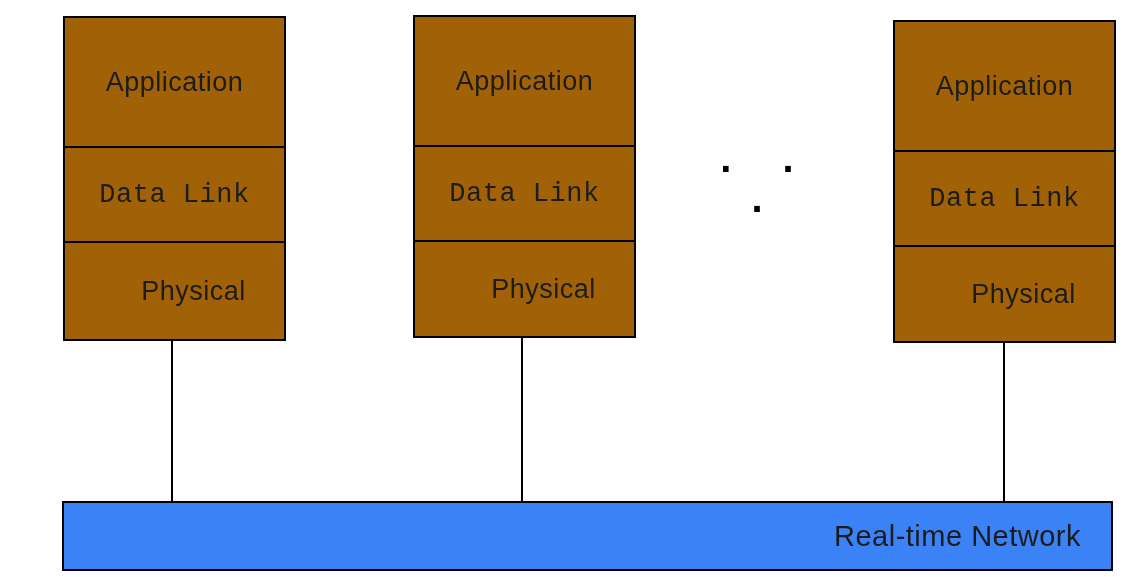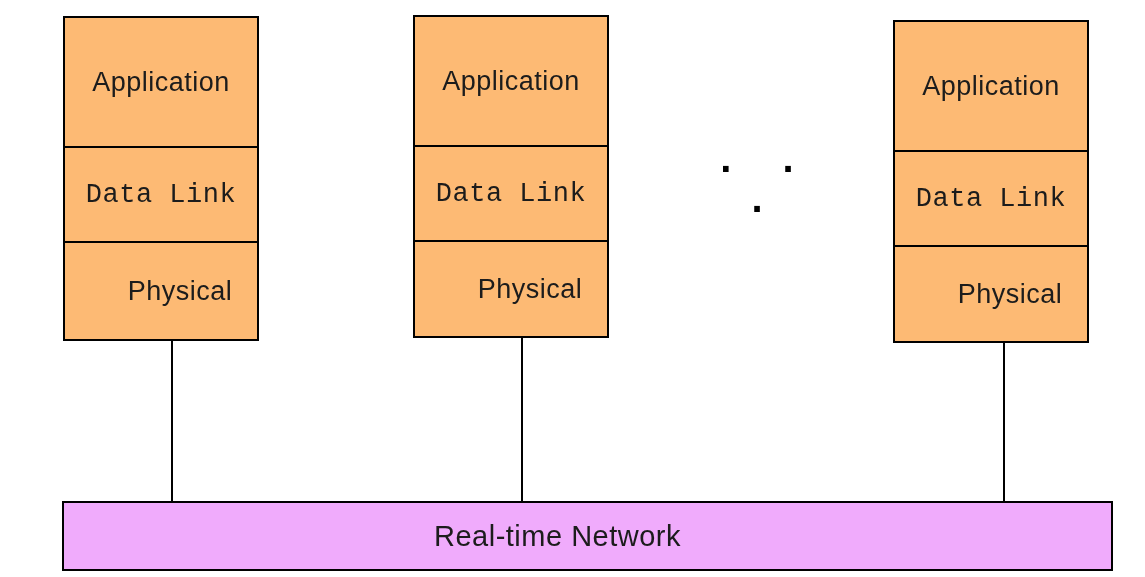--- a/index.html
+++ b/index.html
@@ -10,24 +10,24 @@
     position: relative;
     width: 1145px;
     height: 577px;
     background: #ffffff;
     overflow: hidden;
   }
 
   
   .stack {
     position: absolute;
-    width: 196px;
+    width: 223px;
     height: 325px;
     border: 2px solid #000000;
-    background: #fdba74;
+    background: #a16207;
     display: flex;
     flex-direction: column;
   }
   .stack-1 { left: 63px;  top: 16px; }
   .stack-2 { left: 413px; top: 15px; height: 323px; }
   .stack-3 { left: 893px; top: 20px; height: 323px; }
 
   .layer {
     display: flex;
     align-items: center;
@@ -65,24 +65,24 @@
   .connector-3 { left: 1003px; top: 343px; height: 158px; }
 
   
   .network-bar {
     position: absolute;
     left: 62px;
     top: 501px;
     width: 1051px;
     height: 70px;
     border: 2px solid #000000;
-    background: #f0abfc;
+    background: #3b82f6;
     display: flex;
     align-items: center;
-    justify-content: center;
+    justify-content: flex-end;
   }
   .network-label {
     font-size: 29px;
     letter-spacing: 0.5px;
     color: #1c1c1c;
     position: relative;
     left: -30px;
   }
 </style>
 </head>

